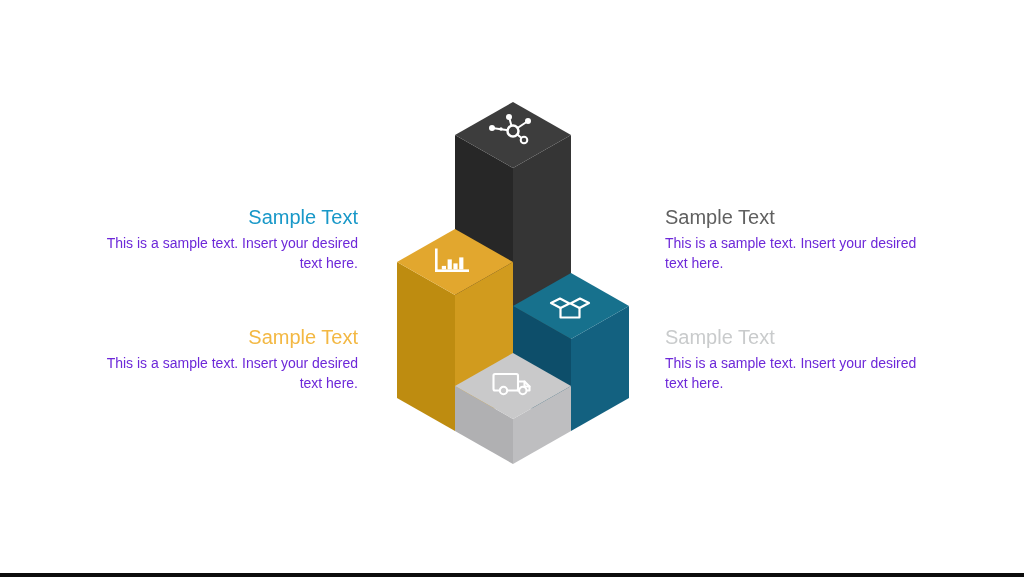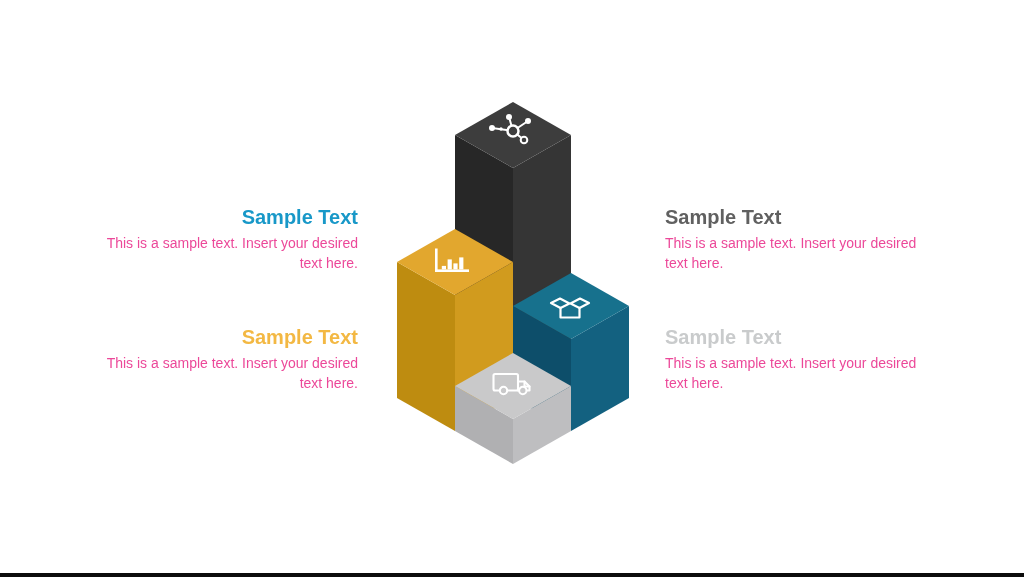--- a/index.html
+++ b/index.html
@@ -5,22 +5,22 @@
   html,body{margin:0;padding:0;background:#ffffff;}
   .slide{
     position:relative;
     width:1024px;height:577px;
     background:#ffffff;
     overflow:hidden;
     font-family:"Liberation Sans",sans-serif;
   }
   .iso-svg{position:absolute;left:0;top:0;}
   .tb{position:absolute;width:272px;}
-  .tb .tb-title{font-size:20px;line-height:24px;font-weight:700;}
-  .tb .tb-body{font-size:14px;line-height:20px;color:#ec4899;margin-top:4px;}
+  .tb .tb-title{font-size:20px;line-height:24px;font-weight:400;}
+  .tb .tb-body{font-size:14px;line-height:20px;color:#6d28d9;margin-top:4px;}
   .tb.align-right{text-align:right;}
   .tb.align-left{text-align:left;}
   #tb-top-left   {left:86px; top:205px;}
   #tb-bottom-left{left:86px; top:325px;}
   #tb-top-right  {left:665px;top:205px;}
   #tb-bottom-right{left:665px;top:325px;}
   .bottom-bar{position:absolute;left:0;right:0;bottom:0;height:4px;}
 </style>
 </head>
 <body>

